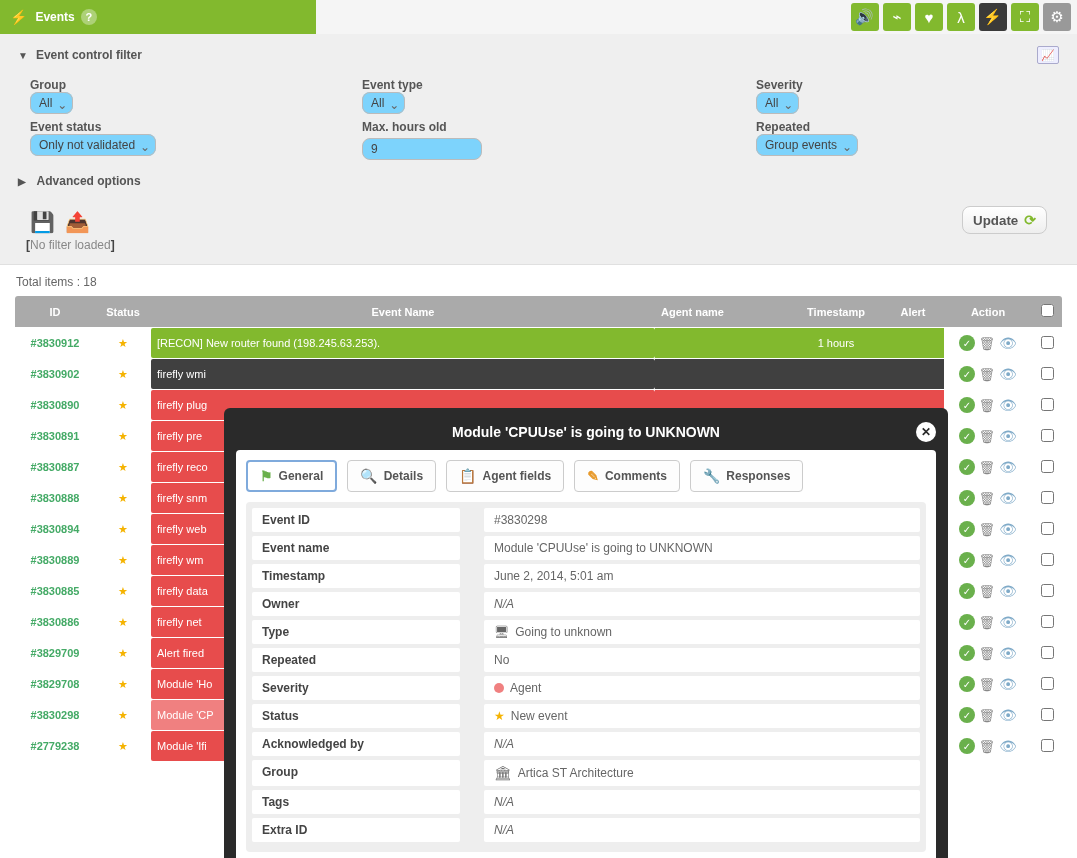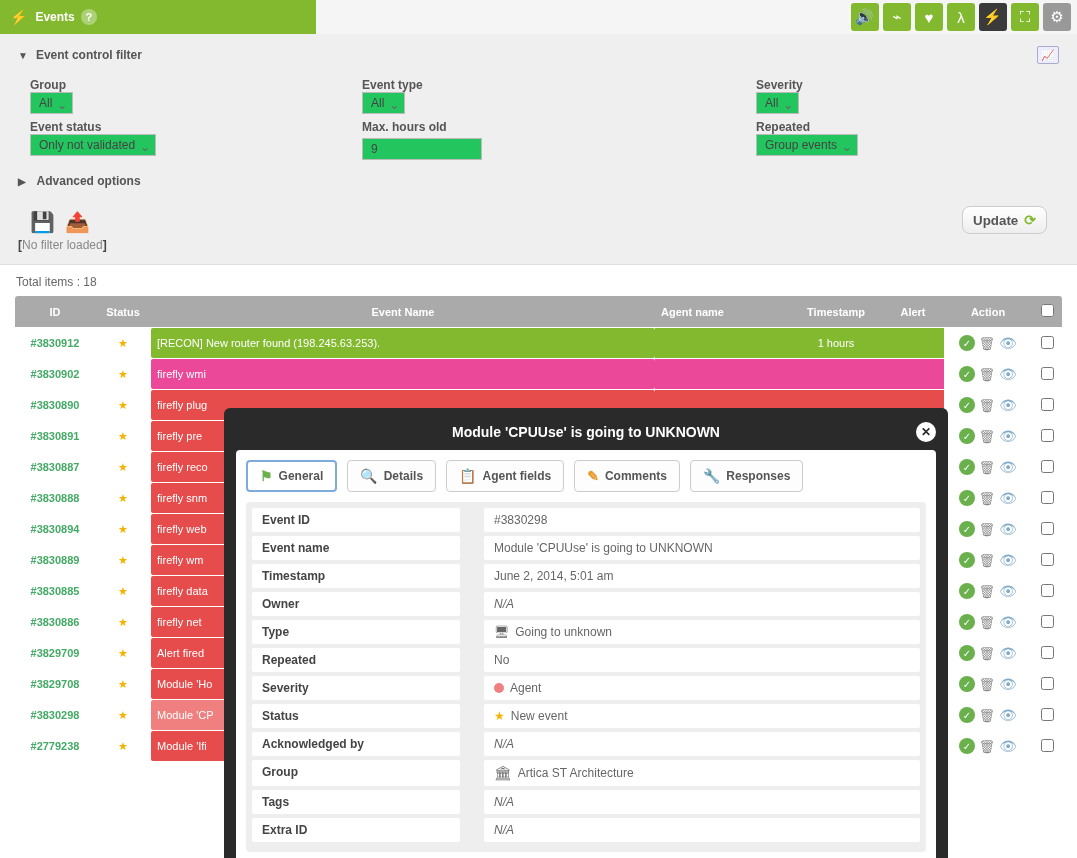--- a/index.html
+++ b/index.html
@@ -12,44 +12,44 @@
 .top-icon{width:28px;height:28px;border-radius:3px;display:flex;align-items:center;justify-content:center;font-size:15px;color:#fff}
 .ti-green{background:#82b92e}
 .ti-dark{background:#3a3a3a}
 .ti-grey{background:#999}
 .content{background:#efefef;padding:0 0 12px 0;border-bottom:1px solid #e0e0e0}
 .filter-head{display:flex;align-items:center;padding:12px 18px 4px 18px;color:#555;font-weight:bold}
 .filter-head .tri{margin-right:8px;font-size:10px}
 .corner-icon{margin-left:auto;width:22px;height:18px;border:1px solid #aac;border-radius:2px;display:flex;align-items:center;justify-content:center;font-size:11px;color:#557;background:#eef}
 .filter-grid{display:grid;grid-template-columns:332px 394px 1fr;padding:10px 30px 6px 30px;gap:10px 0}
 .fld label{display:block;color:#555;font-weight:bold;margin-bottom:4px}
-.sel,.txt{border:1px solid #bbb;border-radius:0;padding:3px 20px 3px 8px;background:#22c55e;font-size:12px;color:#444;min-width:120px;appearance:none;position:relative}
+.sel,.txt{border:1px solid #bbb;border-radius:8px;padding:3px 20px 3px 8px;background:#7dd3fc;font-size:12px;color:#444;min-width:120px;appearance:none;position:relative}
 .selwrap{display:inline-block;position:relative}
 .selwrap:after{content:"⌄";position:absolute;right:6px;top:2px;font-size:12px;color:#666;pointer-events:none}
 .txt{width:110px}
 .adv{padding:8px 24px 4px 18px;color:#555;font-weight:bold}
 .adv .tri{margin-right:8px;font-size:10px}
 .toolbar{display:flex;align-items:flex-end;padding:14px 30px 0 30px}
 .tb-left{display:flex;gap:10px;align-items:center}
 .tb-ico{color:#82b92e;font-size:20px}
-.nofilter{color:#888;font-size:12px;margin-top:4px;padding-left:18px}
+.nofilter{color:#888;font-size:12px;margin-top:4px;padding-left:26px}
 .nofilter b{color:#444}
 .update{margin-left:auto;border:1px solid #ccc;border-radius:8px;padding:5px 10px;background:linear-gradient(#fff,#eee);display:flex;align-items:center;gap:6px;font-weight:bold;color:#555}
 .update .ref{color:#82b92e;font-size:14px}
 .total{padding:10px 16px 6px 16px;color:#666}
 table.events{width:calc(100% - 30px);margin:0 15px;border-collapse:separate;border-spacing:0 1px}
 table.events th{background:#aaa;color:#fff;font-weight:bold;padding:8px 6px;font-size:11px}
 table.events th:first-child{border-top-left-radius:3px}
 table.events th:last-child{border-top-right-radius:3px}
 table.events td{padding:7px 6px;vertical-align:middle;font-size:11px}
 .col-id{width:80px;text-align:center;color:#4a6;font-weight:bold}
 .col-status{width:56px;text-align:center;color:#f5b301;font-size:14px}
 .col-name{color:#fff;border-radius:2px}
 .bg-green{background:#82b92e}
-.bg-yellow{background:#ec4899}
+.bg-yellow{background:#404040}
 .bg-red{background:#e74c4c}
 .bg-pink{background:#f08080}
 .col-agent{width:135px;text-align:left}
 .col-ts{width:92px;text-align:center;color:#fff}
 .col-alert{width:62px}
 .col-action{width:88px;text-align:center}
 .col-chk{width:30px;text-align:center}
 .act{display:inline-flex;gap:4px;align-items:center;justify-content:center}
 .act .a1{width:16px;height:16px;border-radius:50%;background:#6ab04c;color:#fff;display:inline-flex;align-items:center;justify-content:center;font-size:10px}
 .act .a2{color:#888;font-size:13px}

